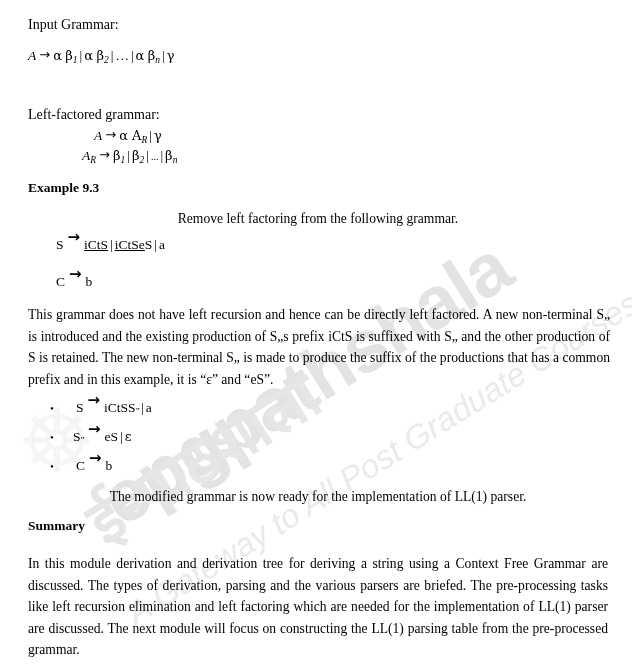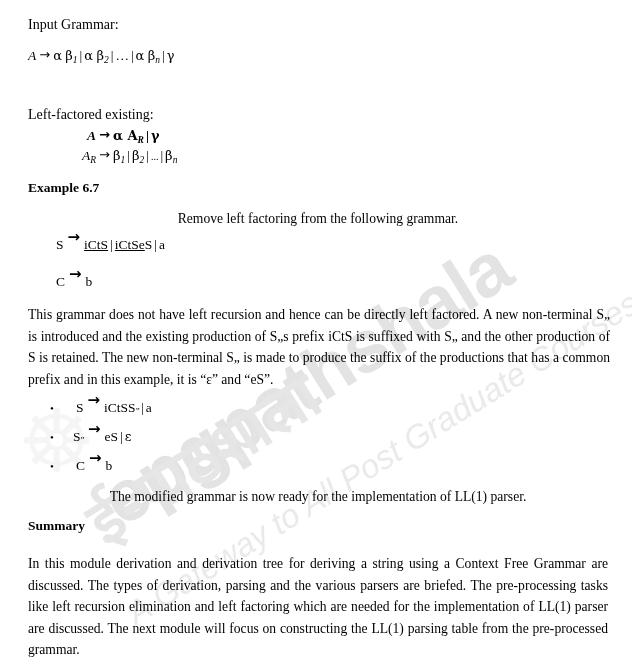--- a/index.html
+++ b/index.html
@@ -165,33 +165,33 @@
 
     <div class="blk" style="left:28px; top:15px;">
       <span>Input Grammar:</span>
     </div>
 
     <div class="math" style="left:28px; top:48px;">
       <span class="ital">A</span><span class="arrow-sm">→</span><span class="gk">α</span>&nbsp;<span class="gk">β</span><span class="sub">1</span><span class="bar">|</span><span class="gk">α</span>&nbsp;<span class="gk">β</span><span class="sub">2</span><span class="bar">|</span><span>…</span><span class="bar">|</span><span class="gk">α</span>&nbsp;<span class="gk">β</span><span class="subn">n</span><span class="bar">|</span><span class="gk">γ</span>
     </div>
 
     <div class="blk" style="left:28px; top:105px;">
-      <span>Left-factored existing:</span>
-    </div>
-
-    <div class="math" style="left:87px; top:128px;font-weight:bold;">
+      <span>Left-factored grammar:</span>
+    </div>
+
+    <div class="math" style="left:94px; top:128px;">
       <span class="ital">A</span><span class="arrow-sm">→</span><span class="gk">α A</span><span class="sub">R</span><span class="bar">|</span><span class="gk">γ</span>
     </div>
 
     <div class="math" style="left:82px; top:148px;text-align:right;">
       <span class="ital">A</span><span class="sub">R</span><span class="arrow-sm">→</span><span class="gk">β</span><span class="sub">1</span><span class="bar">|</span><span class="gk">β</span><span class="sub">2</span><span class="bar">|</span><span style="font-size:10px;">...</span><span class="bar">|</span><span class="gk">β</span><span class="subn">n</span>
     </div>
 
     <div class="heading" style="top:180px;">
-      <span>Example 6.7</span>
+      <span>Example 9.3</span>
     </div>
 
     <div class="para nojust" style="top:208px;text-align:center;">
       <span>Remove left factoring from the following grammar.</span>
     </div>
 
     <div class="grow" style="left:56px; top:235px;">
       <span>S</span><span class="arrow">→</span><span class="uline">iCtS</span><span class="bar">|</span><span class="uline">iCtSe</span><span>S</span><span class="bar">|</span><span>a</span>
     </div>
 

